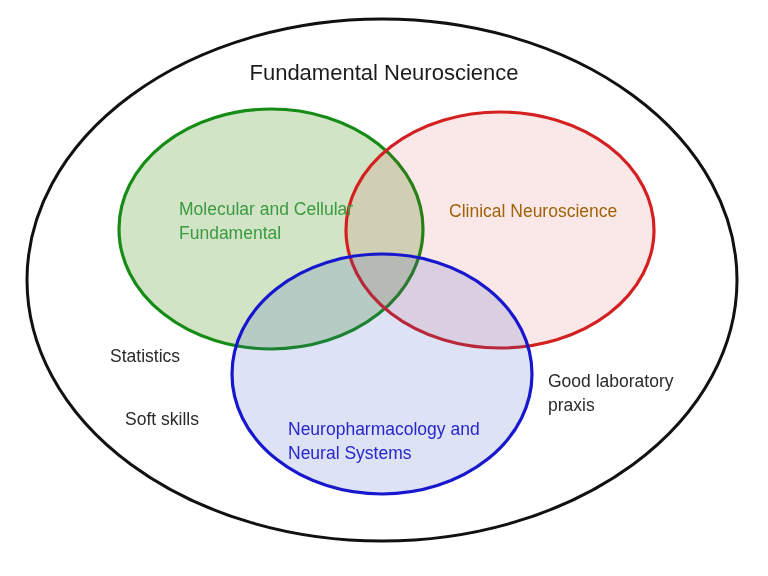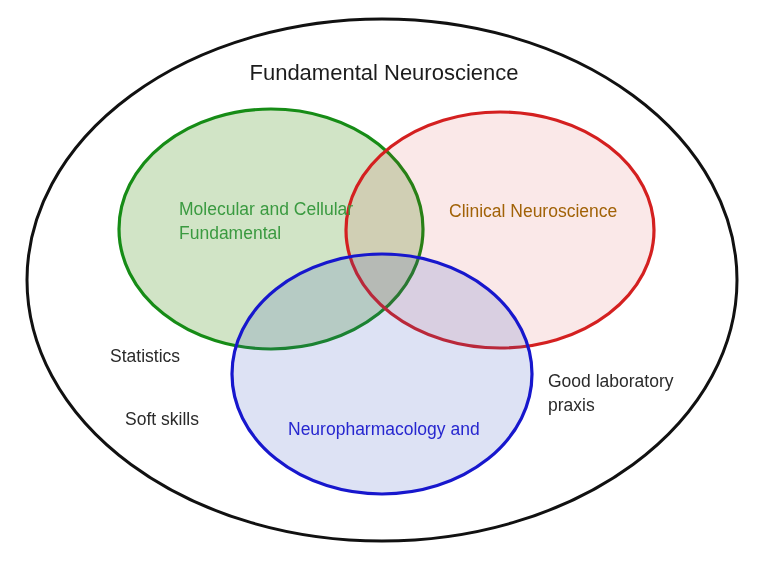--- a/index.html
+++ b/index.html
@@ -61,20 +61,21 @@
 
   <div class="label c-green" style="left:179px; top:197px;">
     <span class="line">Molecular and Cellular</span>
     <span class="line">Fundamental</span>
   </div>
 
   <div class="label c-red" style="left:449px; top:199px;">Clinical Neuroscience</div>
 
   <div class="label c-blue" style="left:288px; top:381px;margin-top:36px;">
     <span class="line">Neuropharmacology and</span>
+    <span class="line">Neural Systems</span>
   </div>
 
   <div class="label c-note" style="left:82px; top:344px;margin-left:28px;">Statistics</div>
 
   <div class="label c-note" style="left:548px; top:369px;">
     <span class="line">Good laboratory</span>
     <span class="line">praxis</span>
   </div>
 
   <div class="label c-note" style="left:125px; top:407px;">Soft skills</div>

